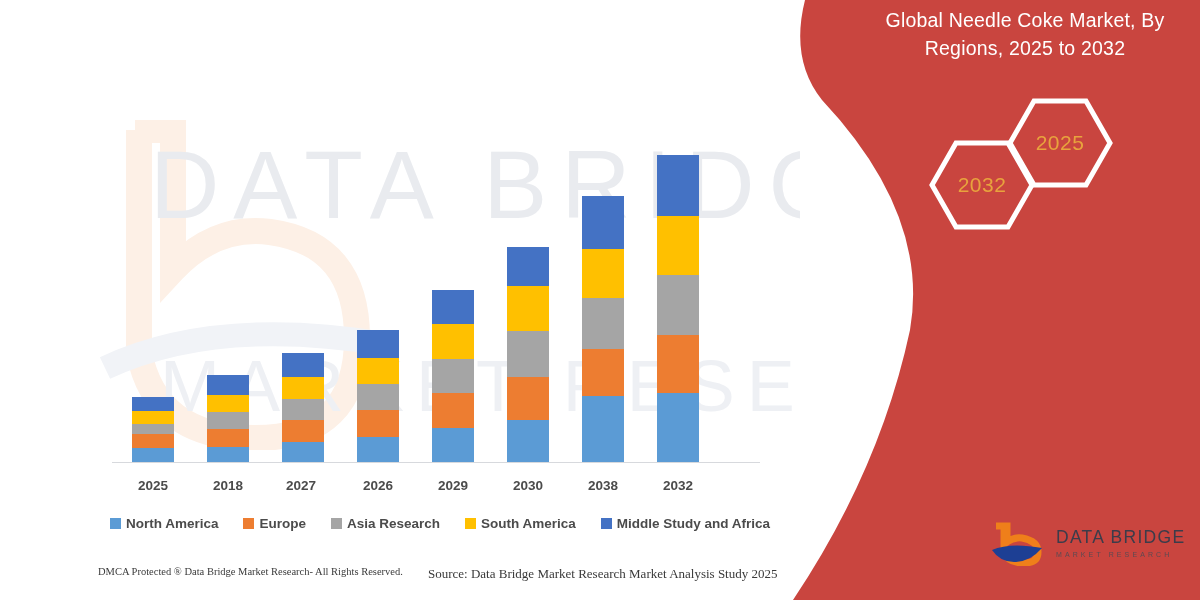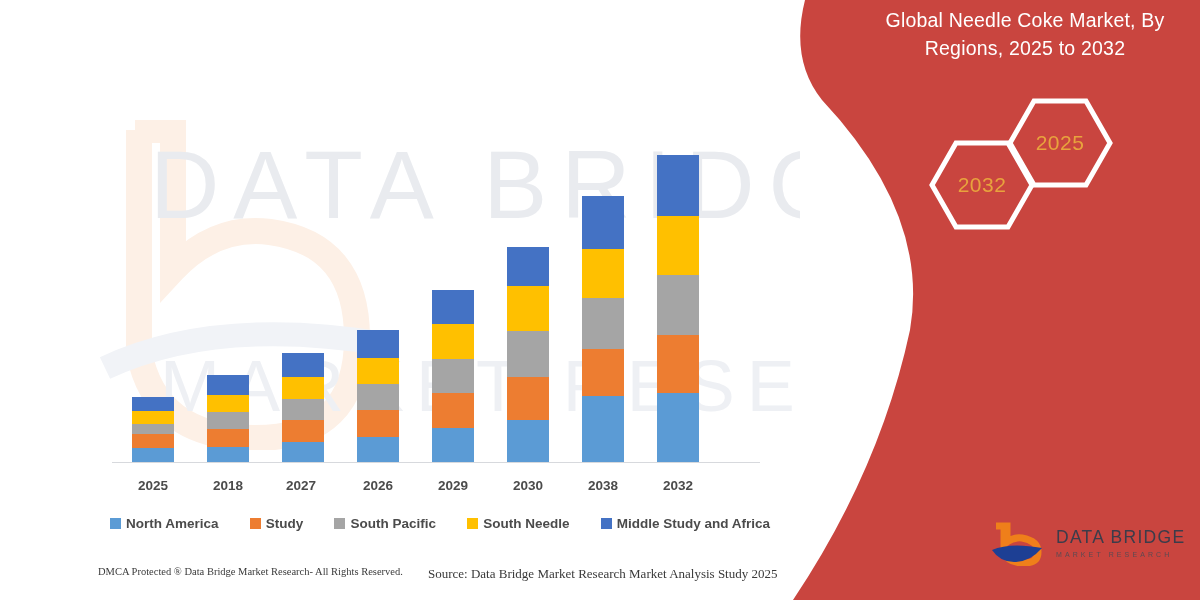--- a/index.html
+++ b/index.html
@@ -155,29 +155,29 @@
         <div class="xlab" style="left: 648px;">2032</div>
       </div>
 
     <div class="legend" id="legend">
         <div class="leg">
           <span class="leg-sw" style="background: rgb(91, 155, 213);"></span>
           <span class="leg-tx">North America</span>
         </div>
         <div class="leg">
           <span class="leg-sw" style="background: rgb(237, 125, 49);"></span>
-          <span class="leg-tx">Study</span>
+          <span class="leg-tx">Europe</span>
         </div>
         <div class="leg">
           <span class="leg-sw" style="background: rgb(165, 165, 165);"></span>
-          <span class="leg-tx">South Pacific</span>
+          <span class="leg-tx">Asia Research</span>
         </div>
         <div class="leg">
           <span class="leg-sw" style="background: rgb(255, 192, 0);"></span>
-          <span class="leg-tx">South Needle</span>
+          <span class="leg-tx">South America</span>
         </div>
         <div class="leg">
           <span class="leg-sw" style="background: rgb(68, 114, 196);"></span>
           <span class="leg-tx">Middle Study and Africa</span>
         </div>
       </div>
 
     <div class="footer">
       <div class="foot-l">DMCA Protected ® Data Bridge Market Research- All Rights Reserved.</div>
       <div class="foot-r">Source: Data Bridge Market Research  Market Analysis Study 2025</div>

